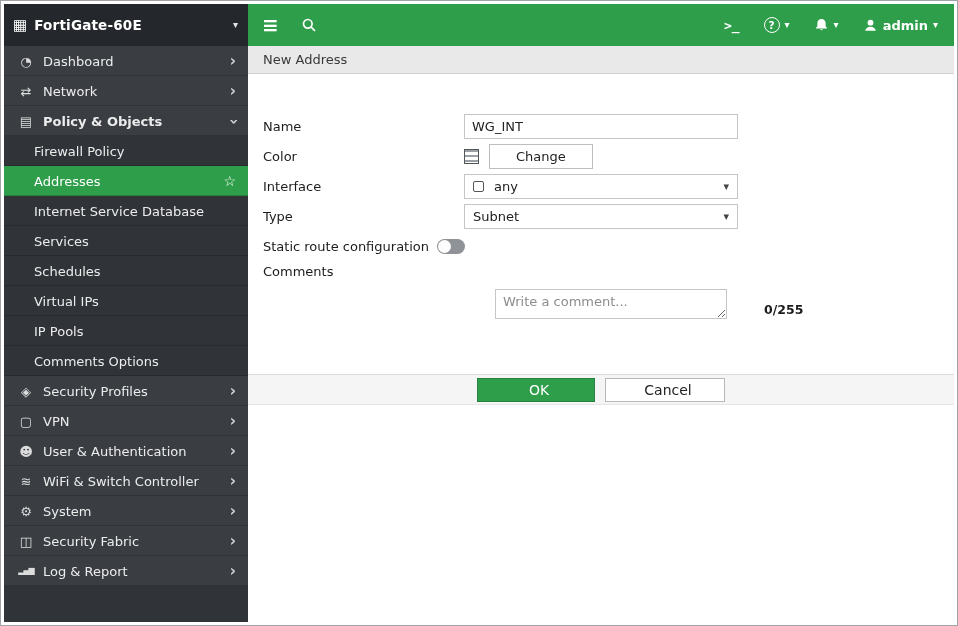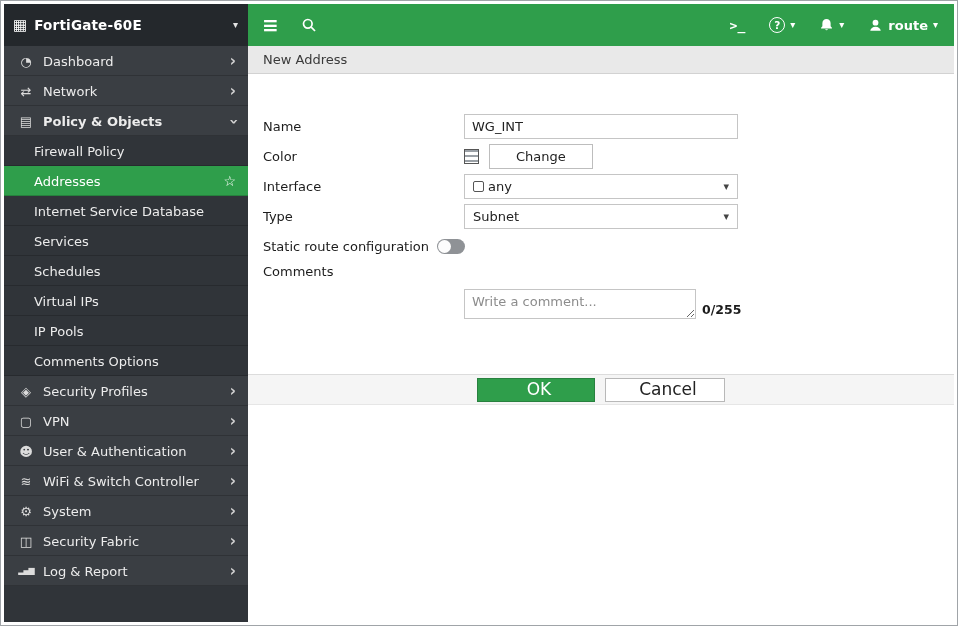--- a/index.html
+++ b/index.html
@@ -48,34 +48,34 @@
   .chev.star{font-size:14px;font-weight:normal;color:#fff;}
 
   
   .main{flex:1;background:#fff;display:flex;flex-direction:column;min-width:0;}
   .breadcrumb{height:28px;flex-shrink:0;background:var(--breadcrumb-bg);border-bottom:1px solid #d2d2d2;display:flex;align-items:center;padding:0 15px;font-size:13px;color:#3a3a3a;}
   .form{padding:40px 0 0 15px;}
   .frow{display:flex;align-items:center;margin-bottom:5px;min-height:25px;}
   .flabel{width:201px;flex-shrink:0;font-size:13px;color:#1c1c1c;}
   .flabel.auto{width:auto;margin-right:8px;}
   .text-input{width:274px;height:25px;border:1px solid #c5c5c5;padding:8px 7px;font-size:13px;color:#222;font-family:inherit;background:#fff;}
-  .dropdown{width:274px;height:25px;border:1px solid #c5c5c5;background:#fff;display:flex;align-items:center;gap:4px;padding:0 8px;font-size:13px;color:#222;cursor:pointer;}
+  .dropdown{width:274px;height:25px;border:1px solid #c5c5c5;background:#fff;display:flex;align-items:center;gap:10px;padding:0 8px;font-size:13px;color:#222;cursor:pointer;}
   .dropdown .dcaret{margin-left:auto;font-size:11px;color:#444;}
   .color-icon{width:15px;height:15px;border:1px solid #555;background:repeating-linear-gradient(180deg,#9aa0a6 0 2px,#fff 2px 5px);margin-right:10px;flex-shrink:0;}
   .change-btn{height:25px;padding:0 26px;border:1px solid #bdbdbd;background:#fff;font-size:13px;color:#222;font-family:inherit;cursor:pointer;}
   .iface-icon{width:11px;height:11px;border:1.5px solid #555;border-radius:2px;flex-shrink:0;}
   .toggle{width:28px;height:15px;border-radius:8px;background:#8f9296;position:relative;cursor:pointer;flex-shrink:0;}
   .toggle .knob{position:absolute;left:1px;top:1px;width:13px;height:13px;border-radius:50%;background:#fdfdfd;}
-  .comments{align-items:flex-start;}
+  .comments{align-items:flex-start;gap:31px;}
   .comment-box{width:232px;height:30px;border:1px solid #c5c5c5;font-size:13px;padding:4px 7px;color:#222;font-family:inherit;resize:both;margin-top:25px;}
   .comment-box::placeholder{color:#8c8c8c;}
   .counter{font-size:12.5px;font-weight:bold;color:#1c1c1c;margin-left:6px;align-self:flex-end;padding-bottom:2px;}
 
   .footer{margin-top:50px;height:31px;flex-shrink:0;background:var(--footer-bg);border-top:1px solid #dcdcdc;border-bottom:1px solid #e6e6e6;display:flex;align-items:center;justify-content:center;gap:10px;}
-  .btn{height:24px;font-size:17px;font-family:inherit;cursor:pointer;line-height:1;padding-left:12px;}
+  .btn{height:24px;font-size:14px;font-family:inherit;cursor:pointer;line-height:1;padding-left:12px;}
   .btn.ok{width:118px;background:var(--accent-green);color:#fff;border:1px solid var(--ok-border);}
   .btn.cancel{width:120px;background:#fff;color:#222;border:1px solid #b8b8b8;}
 </style>
 </head>
 <body>
 
 <div class="frame">
   <div class="app">
 
     <div class="topbar-row">
@@ -107,21 +107,21 @@
             </span>
             <span class="caret">▾</span>
           </span>
           <span class="tb-btn">
             <span style="display:inline-flex;">
               <svg width="15" height="15" viewBox="0 0 16 16">
                   <circle cx="8" cy="5" r="3.1" fill="#fff"></circle>
                   <path fill="#fff" d="M8 9.2c-3 0-5.4 1.9-5.6 4.3h11.2C13.4 11.1 11 9.2 8 9.2z"></path>
                 </svg>
             </span>
-            <span style="font-size:13px;font-weight:bold;">route</span>
+            <span style="font-size:13px;font-weight:bold;">admin</span>
             <span class="caret">▾</span>
           </span>
         </div>
       </div>
     </div>
 
     <div class="body-row">
 
       <div class="sidebar">
 

